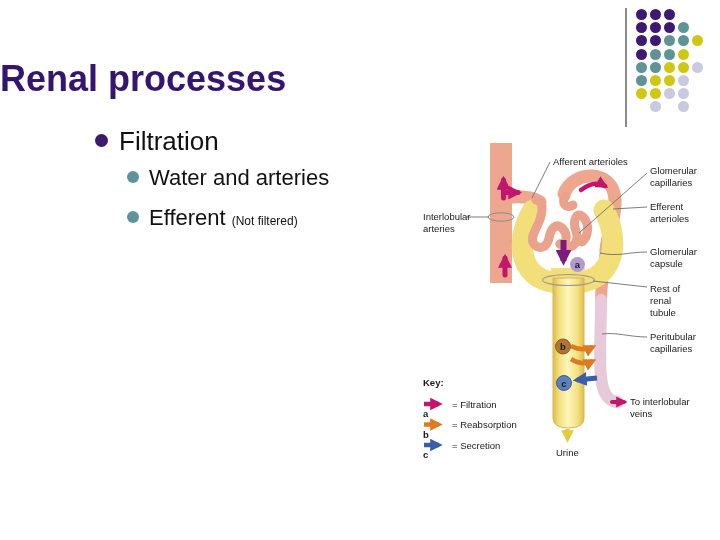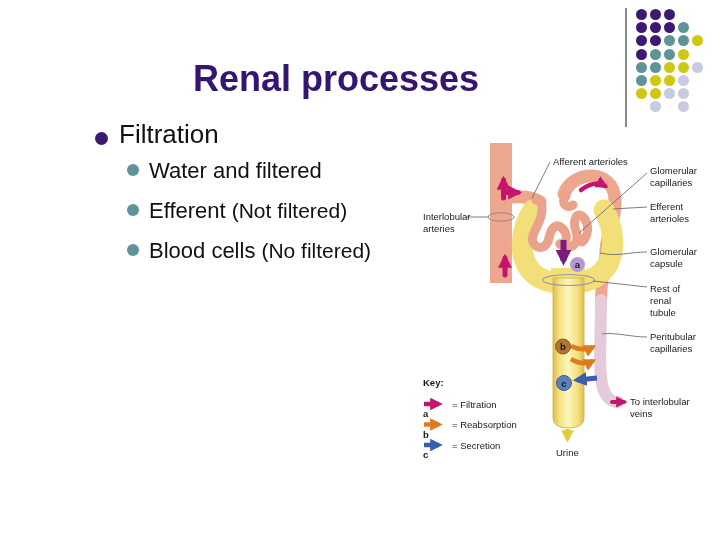--- a/index.html
+++ b/index.html
@@ -2,37 +2,37 @@
 <html><head>
 <meta charset="utf-8">
 <style>
   html,body{margin:0;padding:0;}
   body{
     width:720px;height:540px;position:relative;background:#ffffff;
     font-family:"Liberation Sans", sans-serif;overflow:hidden;
   }
   
   .slide-title{
-    position:absolute;left:0;top:58px;width:672px;text-align:center;
+    position:absolute;left:0;top:58px;width:672px;text-align:left;
     font-size:36px;font-weight:bold;color:#341570;letter-spacing:0;
   }
   
   .v-rule{position:absolute;left:625px;top:8px;width:2px;height:119px;background:#8a8a8a;}
   .dot-grid{position:absolute;left:636px;top:9px;width:80px;height:112px;}
   .deco-dot{position:absolute;width:11px;height:11px;border-radius:50%;}
   
   .bullets{position:absolute;left:95px;top:118px;width:330px;color:#111;}
-  .main-item{display:flex;align-items:center;}
+  .main-item{display:flex;align-items:flex-start;margin-top:7px;}
   .main-dot{width:13px;height:13px;border-radius:50%;background:#3b1a70;margin-top:9px;flex:0 0 13px;}
   .main-text{margin-left:11px;font-size:26px;line-height:32px;}
   .sub-list{margin-left:32px;margin-top:6px;}
   .sub-item{display:flex;align-items:flex-start;margin-bottom:11px;}
   .sub-dot{width:12px;height:12px;border-radius:50%;background:#5f9598;margin-top:8px;flex:0 0 12px;}
   .sub-body{margin-left:10px;font-size:22px;line-height:29px;max-width:262px;}
-  .sub-note{font-size:21px;margin-left:6px;margin-top:20px;}
+  .sub-note{font-size:12px;margin-left:6px;margin-top:20px;}
   .sub-line2:empty,.sub-note:empty{display:none;}
   
   .diagram{position:absolute;left:420px;top:140px;}
   .dlabel{font-size:9.5px;fill:#1a1a1a;}
   .dlabel-bold{font-size:9.5px;font-weight:bold;fill:#1a1a1a;}
 </style>
 </head>
 <body>
 
 <div class="slide-title">Renal processes</div>
@@ -74,35 +74,28 @@
 
 <div class="bullets">
   <div class="main-item">
     <div class="main-dot"></div>
     <div class="main-text">Filtration</div>
   </div>
   <div class="sub-list">
     <div class="sub-item">
       <div class="sub-dot"></div>
       <div class="sub-body">
-        <span>Water and filtered</span>
+        <span>Water and arteries</span>
         
       </div>
     </div>
     <div class="sub-item">
       <div class="sub-dot"></div>
       <div class="sub-body">
         <span>Efferent</span><span class="sub-note">(Not filtered)</span>
-        
-      </div>
-    </div>
-    <div class="sub-item">
-      <div class="sub-dot"></div>
-      <div class="sub-body">
-        <span>Blood cells</span><span class="sub-note">(No filtered)</span>
         
       </div>
     </div>
   </div>
 </div>
 
 <svg class="diagram" width="300" height="330" viewBox="0 0 300 330">
   <defs>
     <marker id="mMag" viewBox="0 0 10 10" refX="7" refY="5" markerWidth="2.8" markerHeight="2.8" orient="auto">
       <path d="M0,0 L10,5 L0,10 z" fill="#c4156e"></path>

